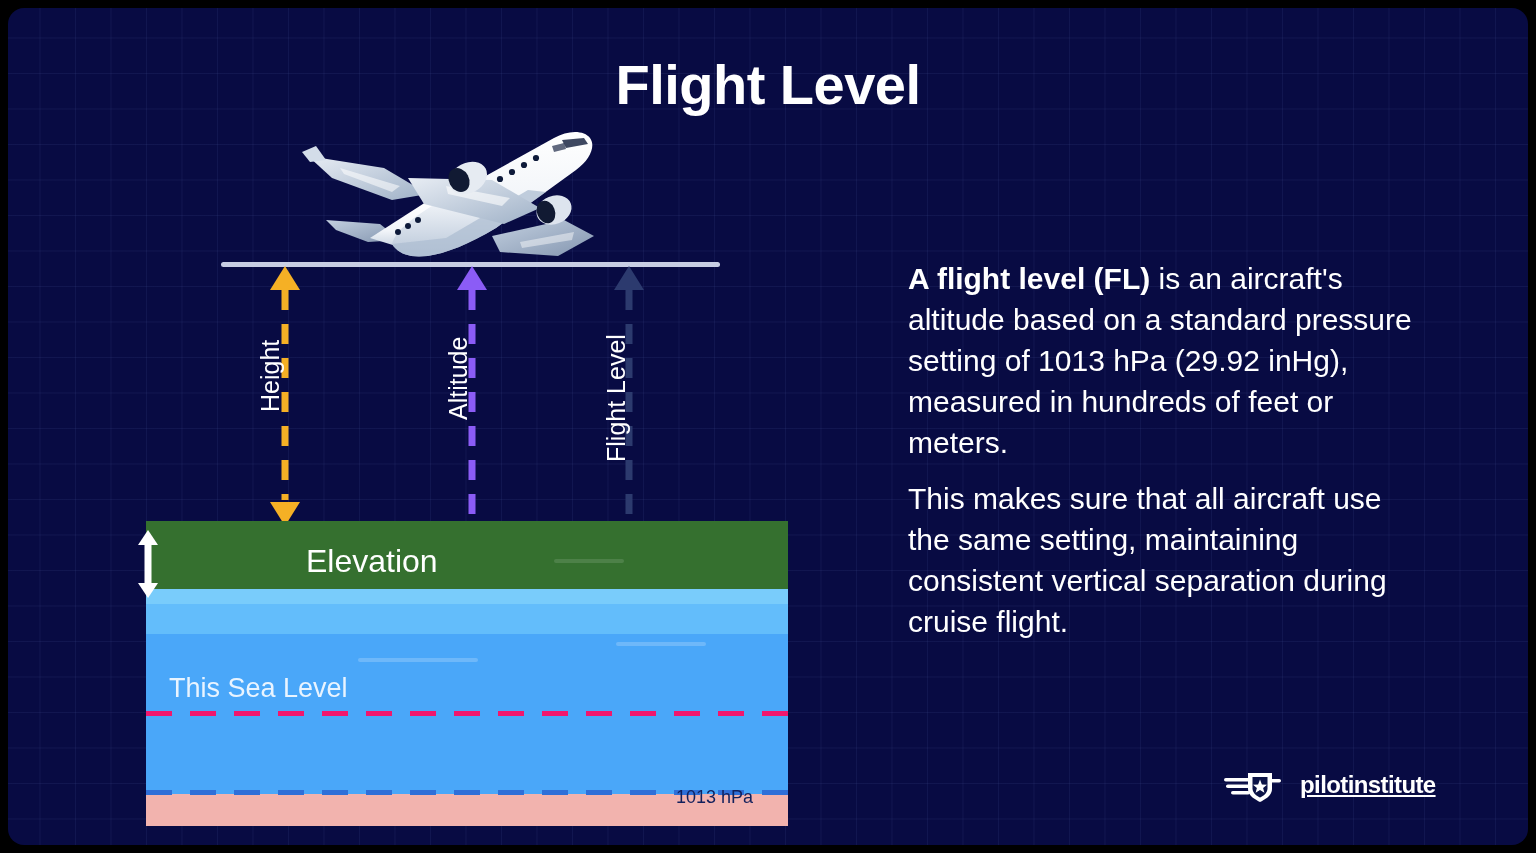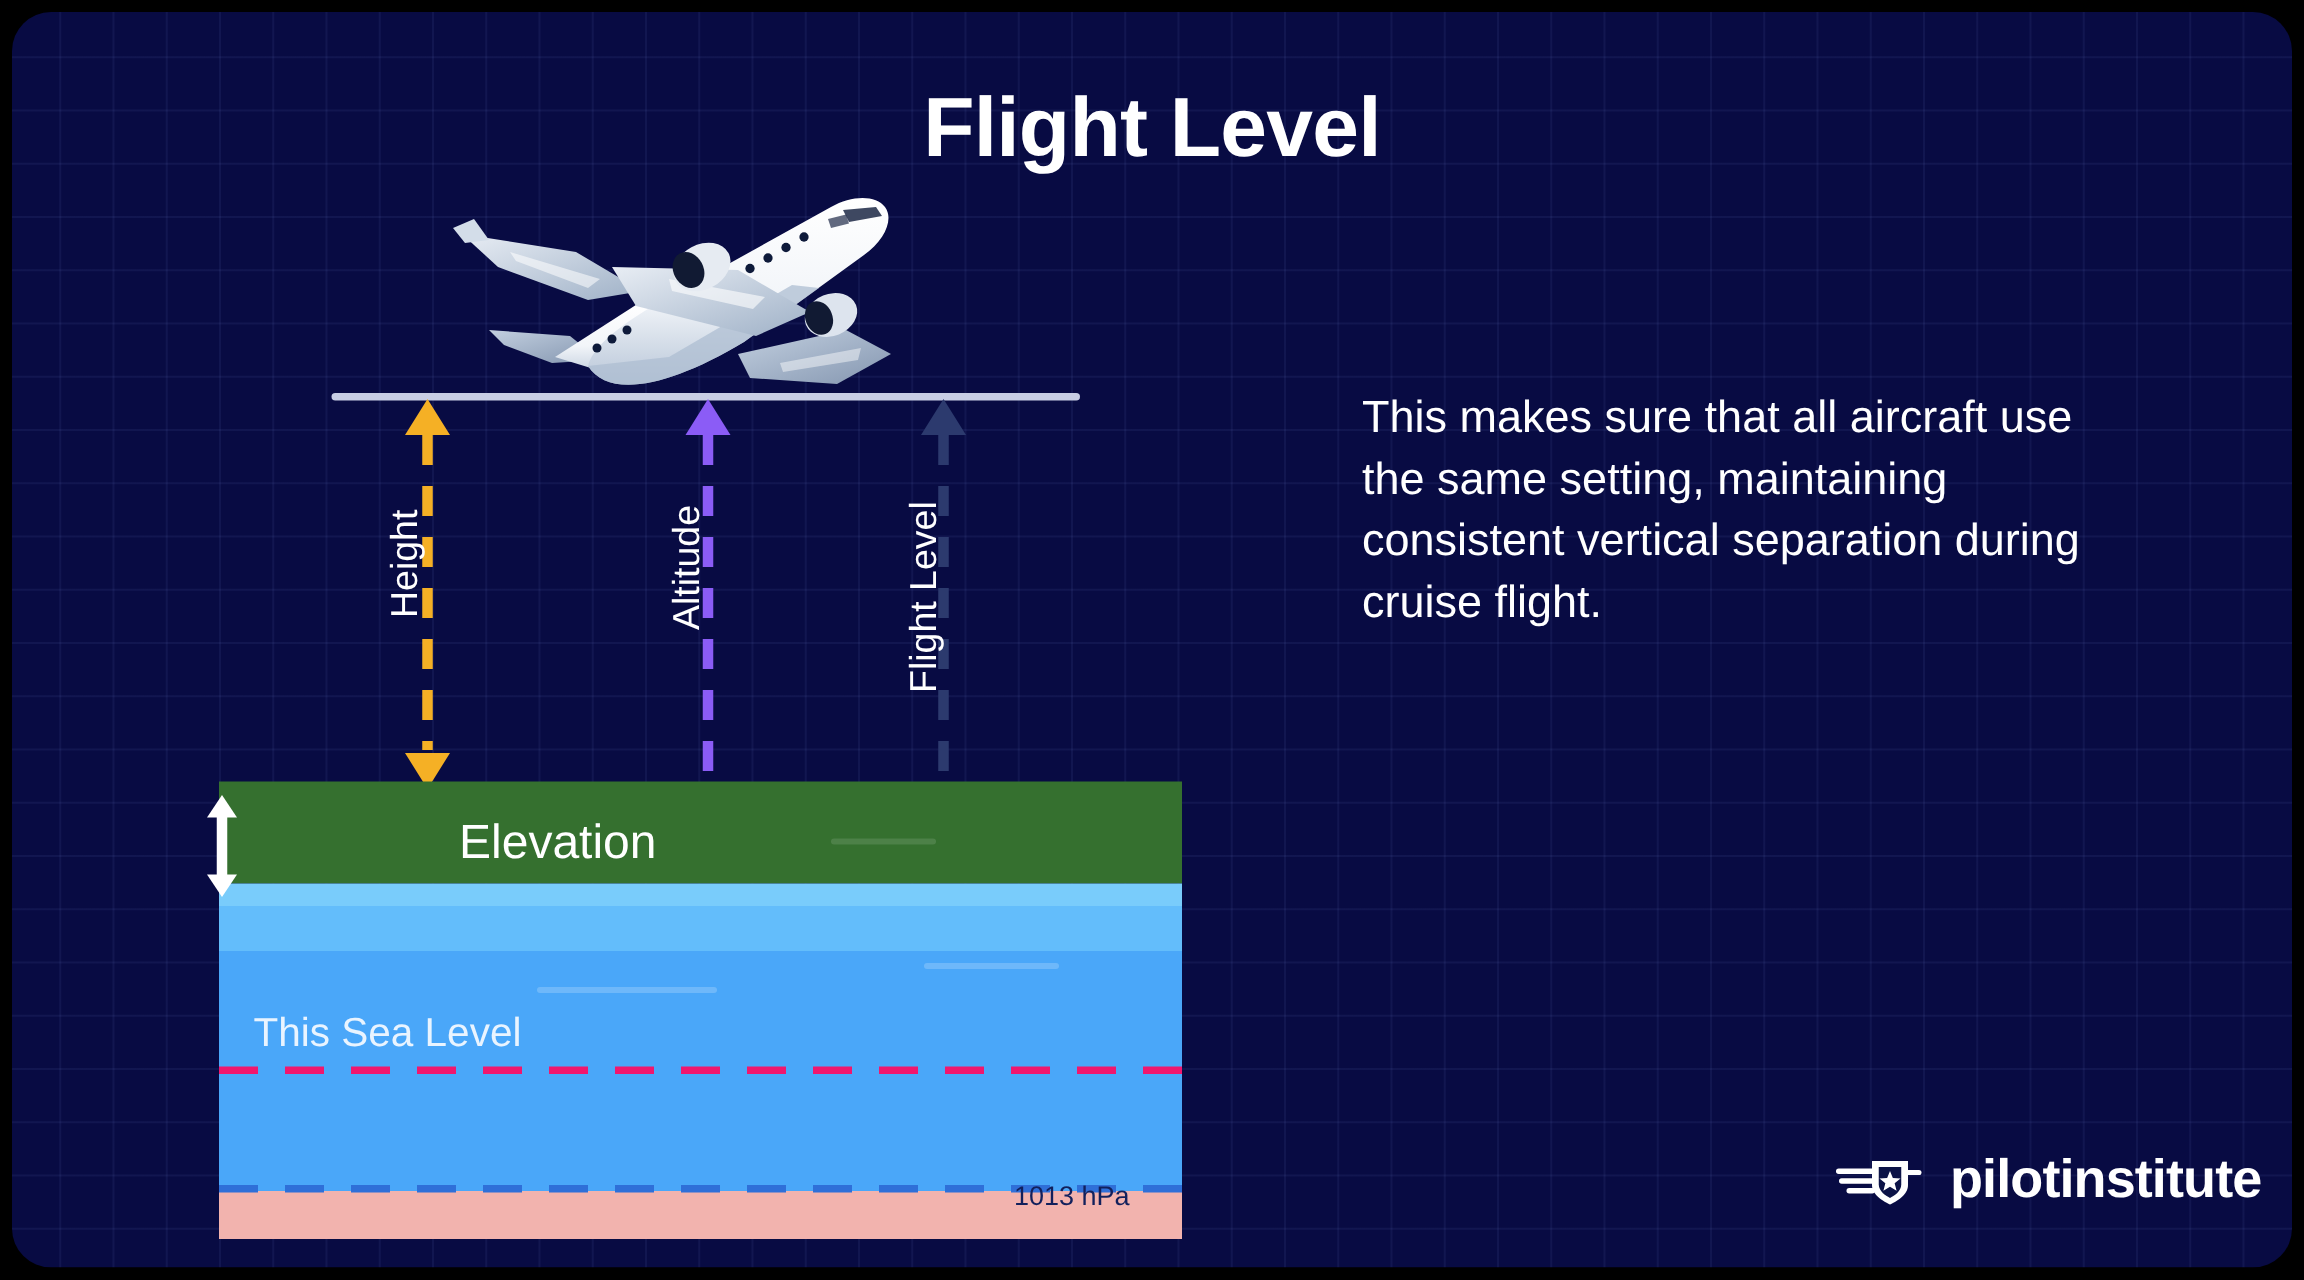--- a/index.html
+++ b/index.html
@@ -19,21 +19,21 @@
     background: #000000;
   }
 
   
   .card {
     position: absolute;
     left: 8px;
     top: 8px;
     width: 1520px;
     height: 837px;
-    border-radius: 26px;
+    border-radius: 16px;
     background-color: #080b43;
     background-image:
       linear-gradient(to right, rgba(120,140,220,0.085) 1px, transparent 1px),
       linear-gradient(to bottom, rgba(120,140,220,0.085) 1px, transparent 1px);
     background-size: 35.5px 35.5px;
     background-position: -4px -6px;
     overflow: hidden;
   }
 
   
@@ -185,23 +185,24 @@
   .logo {
     position: absolute;
     left: 1216px;
     top: 757px;
     display: flex;
     align-items: center;
     gap: 14px;
   }
   .logo-text {
     color: #ffffff;
-    font-size: 36px;
+    font-size: 24px;
     font-weight: bold;
     letter-spacing: -0.6px;
+    text-decoration: underline;
   }
 </style>
 </head>
 <body>
 
 <div id="canvas">
   <div class="card">
 
     <div class="title">Flight Level</div>
 
@@ -322,20 +323,21 @@
           <div></div>
         </div>
 
       <div class="hpa-dash">
           <div></div>
         </div>
       <div class="hpa-label">1013 hPa</div>
     </div>
 
     <div class="copy">
+      <p><b>A flight level (FL)</b><span> is an aircraft's altitude based on a standard pressure setting of 1013 hPa (29.92 inHg), measured in hundreds of feet or meters.</span></p>
       <p>This makes sure that all aircraft use the same setting, maintaining consistent vertical separation during cruise flight.</p>
     </div>
 
     <div class="logo">
       <svg width="62" height="40" viewBox="0 0 62 40">
         <rect x="0" y="13" width="26" height="3.6" rx="1.8" fill="#ffffff"></rect>
         <rect x="2" y="19.5" width="24" height="3.6" rx="1.8" fill="#ffffff"></rect>
         <rect x="7" y="26" width="19" height="3.6" rx="1.8" fill="#ffffff"></rect>
         <path d="M24 8 L48 8 L48 24 C48 31 40 35 36 37 C32 35 24 31 24 24 Z" fill="#ffffff"></path>
         <path d="M28.5 12 L43.5 12 L43.5 23.5 C43.5 28.5 38.5 31.3 36 32.6 C33.5 31.3 28.5 28.5 28.5 23.5 Z" fill="#0c1347"></path>

